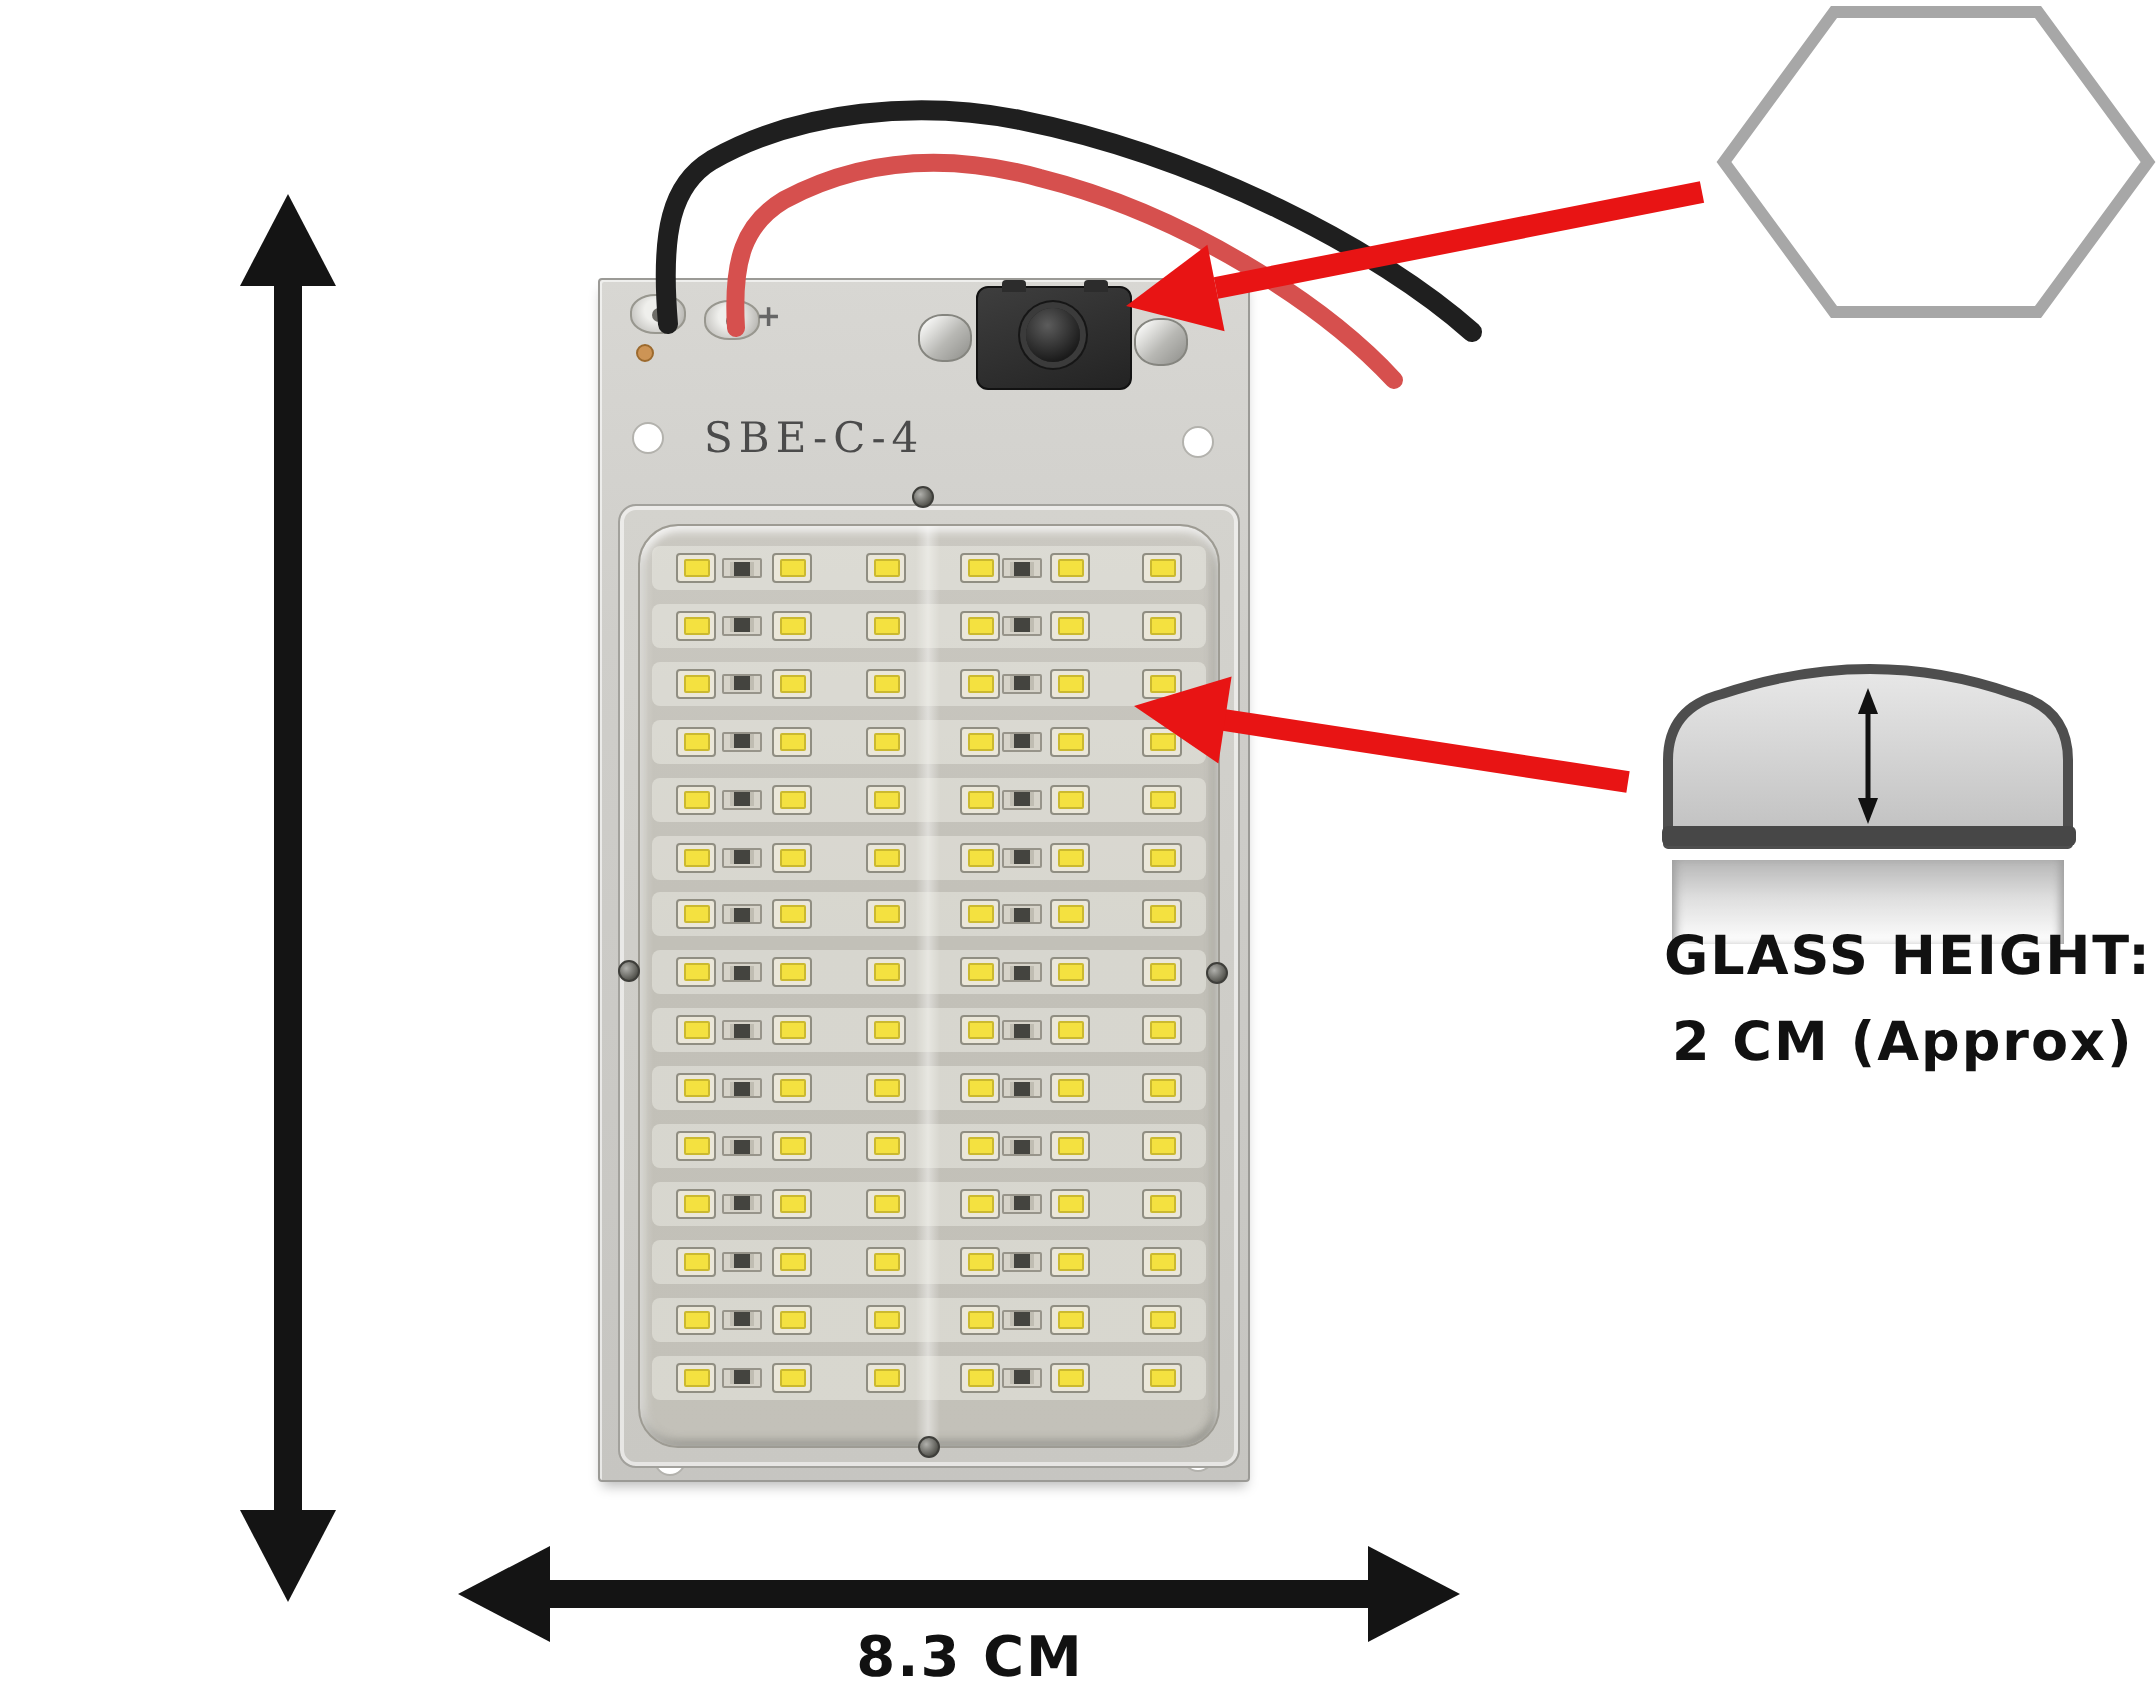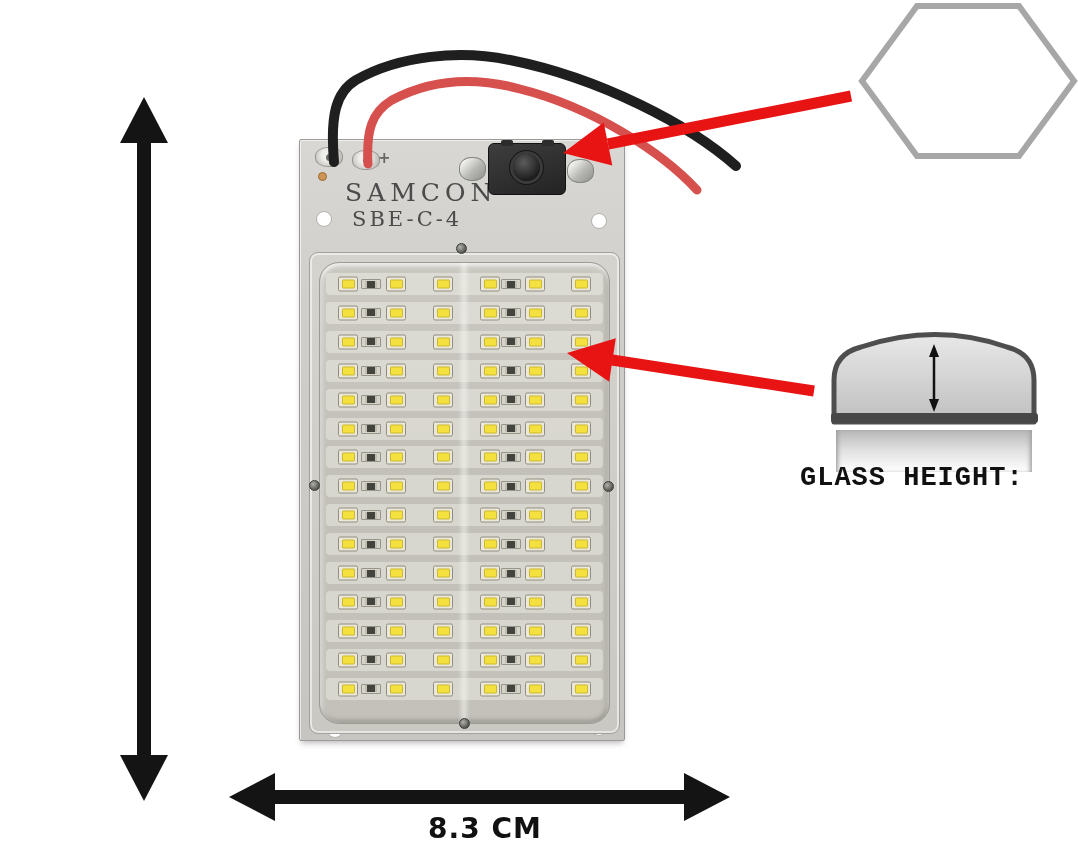--- a/index.html
+++ b/index.html
@@ -103,21 +103,21 @@
   .hex-shape{position:absolute;left:0;top:0;}
   .hex-text{position:absolute;inset:0;display:flex;flex-direction:column;align-items:center;justify-content:center;
        font-size:27px;font-weight:bold;line-height:37px;letter-spacing:.5px;color:var(--text-black);}
 
   
   .glass-fig{position:absolute;left:828px;top:330px;width:216px;height:210px;}
   .glass-reflection{position:absolute;left:8px;top:100px;width:196px;height:42px;
        background:linear-gradient(180deg,#aaaaaa 0%,#d9d9d9 45%,#ffffff 100%);
        box-shadow:inset 4px 0 4px -2px #8f8f8f, inset -4px 0 4px -2px #8f8f8f;opacity:.85;}
   .glass-text{position:absolute;font-size:27px;font-weight:bold;letter-spacing:1px;color:var(--text-black);}
-  .gt1{left:800px;top:463px;font-family:Liberation Mono, monospace;}
+  .gt1{left:832px;top:463px;}
   .gt2{left:836px;top:506px;}
 </style>
 </head>
 <body>
 
 <div class="canvas">
 
   <div class="v-arrow">
     <div class="tri up"></div>
     <div class="bar"></div>
@@ -134,21 +134,20 @@
   <div class="pcb">
     <div class="pad" style="left:15px;top:7px;">
         <div class="dot"></div>
       </div>
     <div class="pad" style="left:52px;top:10px;">
         <div class="dot"></div>
       </div>
     <div class="plus">+</div>
     <div class="copper-dot"></div>
 
-    <div class="brand">SAMCON</div>
     <div class="model">SBE-C-4</div>
 
     <div class="solder-blob" style="left:159px;top:17px;"></div>
     <div class="solder-blob" style="left:267px;top:19px;"></div>
     <div class="switch-body">
       <div class="switch-notch" style="left:12px;"></div>
       <div class="switch-notch" style="left:53px;"></div>
     </div>
     <div class="switch-button"></div>
 
@@ -579,14 +578,15 @@
       <rect x="3" y="83" width="207" height="10" rx="3" fill="#474747"></rect>
       <g>
         <line x1="106" y1="22" x2="106" y2="76" stroke="#111" stroke-width="2.5"></line>
         <polygon points="106,14 101,27 111,27" fill="#111"></polygon>
         <polygon points="106,82 101,69 111,69" fill="#111"></polygon>
       </g>
     </svg>
     <div class="glass-reflection"></div>
   </div>
   <div class="glass-text gt1">GLASS HEIGHT:</div>
+  <div class="glass-text gt2">2 CM (Approx)</div>
 
 </div>
 
 </body></html>

